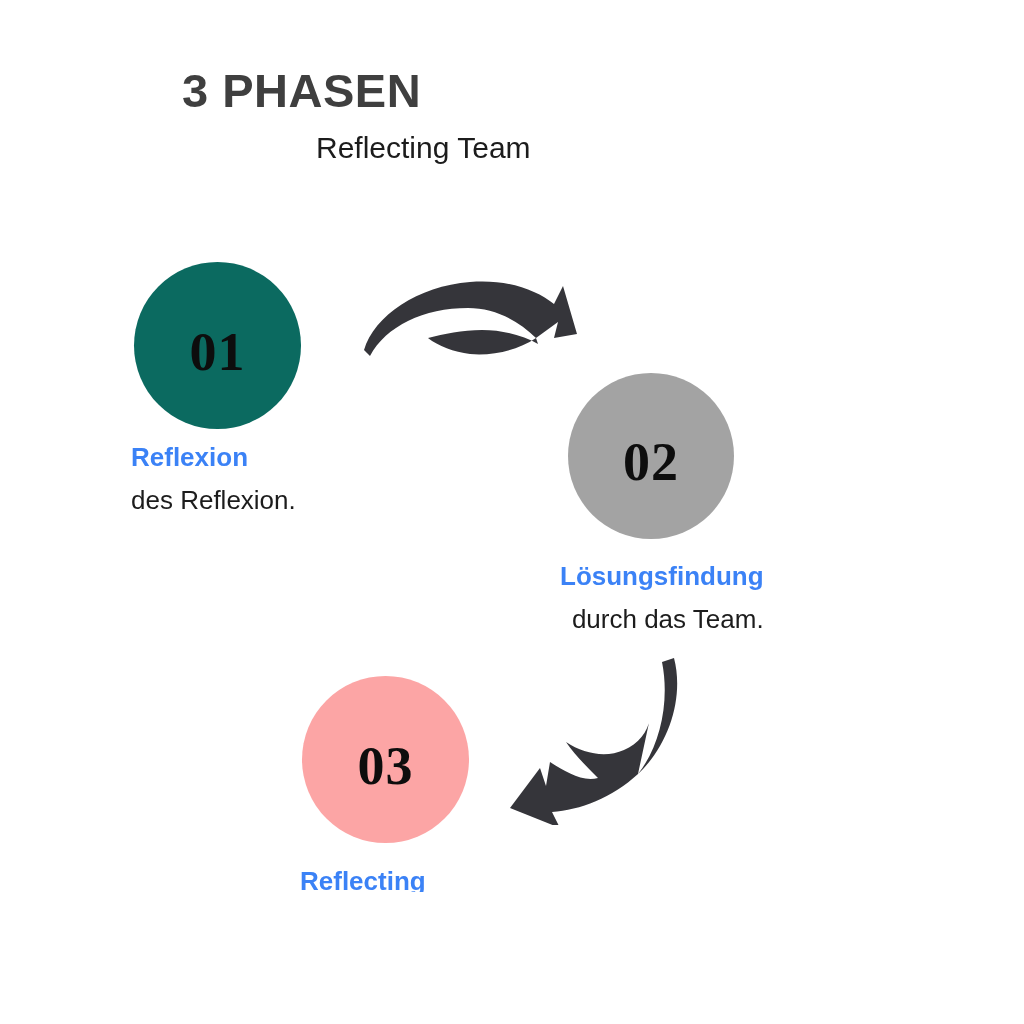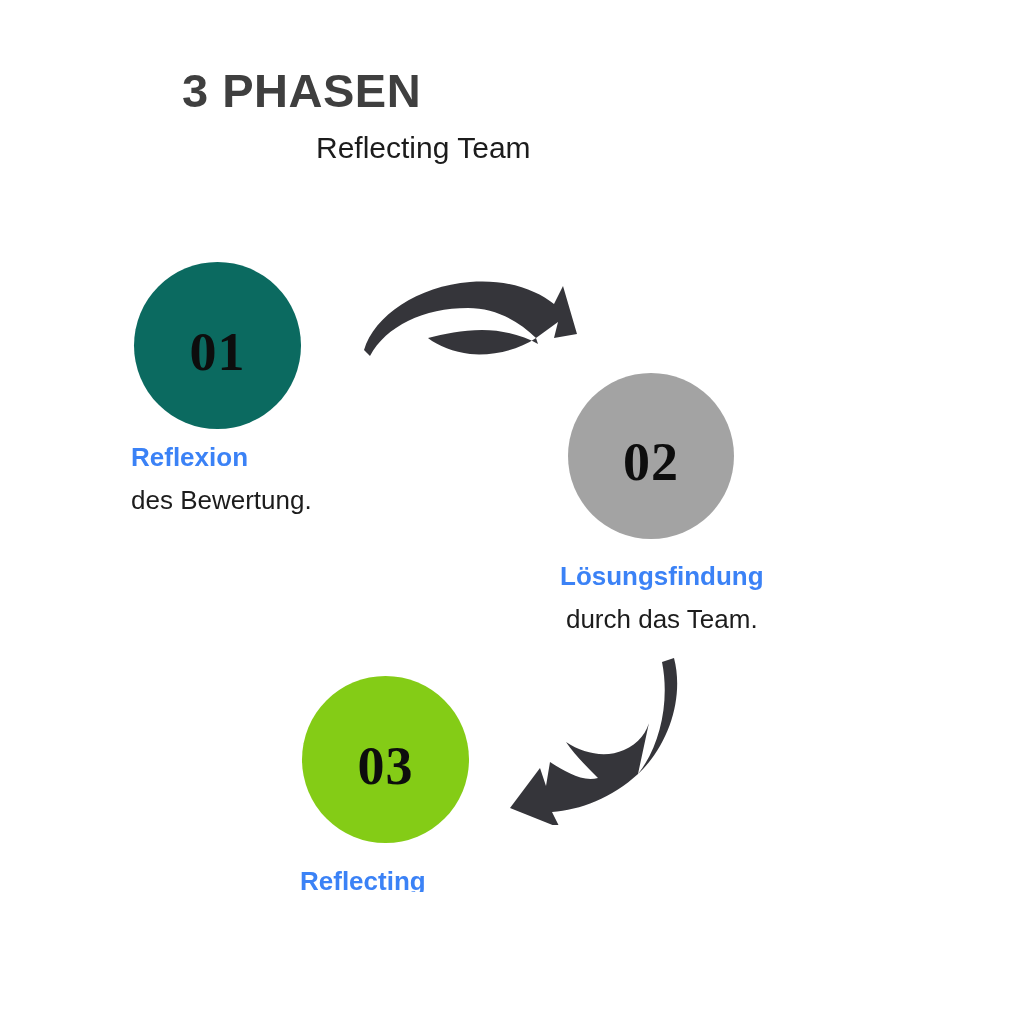--- a/index.html
+++ b/index.html
@@ -81,21 +81,21 @@
   }
   .label-sub {
     font-size: 26px;
     font-weight: normal;
     color: #1c1c1c;
     line-height: 1.15;
     margin-top: 13px;
   }
 
   #label-1 { left: 131px; top: 443px; text-align: left; }
-  #label-2 { left: 560px; top: 562px; text-align: center; }
+  #label-2 { left: 560px; top: 562px; text-align: right; }
   #label-3 { left: 300px; top: 867px; text-align: left; }
 
   
   .arrow {
     position: absolute;
   }
   #arrow-1 { left: 358px; top: 260px; width: 220px; height: 100px; }
   #arrow-2 { left: 488px; top: 650px; width: 210px; height: 175px; }
 </style>
 </head>
@@ -106,21 +106,21 @@
   <div class="title" style="color: rgb(63, 63, 63);">3 PHASEN</div>
 
   <div class="subtitle">Reflecting Team</div>
 
   <div class="circle" id="circle-1" style="background: rgb(11, 106, 96);">
     <span class="circle-number">01</span>
   </div>
 
   <div class="label-block" id="label-1">
     <div class="label-title">Reflexion</div>
-    <div class="label-sub">des Bewertung.</div>
+    <div class="label-sub">des Reflexion.</div>
   </div>
 
   <div class="arrow" id="arrow-1">
     <svg viewBox="0 0 220 100" width="220" height="100" xmlns="http://www.w3.org/2000/svg">
       <path d="M6,90
                C 16,56 60,26 112,22
                C 150,19 178,30 196,44
                L 205,26
                L 219,74
                L 196,78
@@ -157,21 +157,21 @@
                L 62,112
                C 78,122 94,132 110,128
                C 98,116 86,104 78,92
                C 96,104 118,108 136,100
                C 150,94 160,82 162,68
                L 150,124
                C 172,96 182,52 174,12 Z" fill="#35353a"></path>
     </svg>
   </div>
 
-  <div class="circle" id="circle-3" style="background: #84cc16;">
+  <div class="circle" id="circle-3" style="background: #fca5a5;">
     <span class="circle-number">03</span>
   </div>
 
   <div class="label-block" id="label-3">
     <div class="label-title">Reflecting</div>
   </div>
 
 </div>
 
 </body></html>

